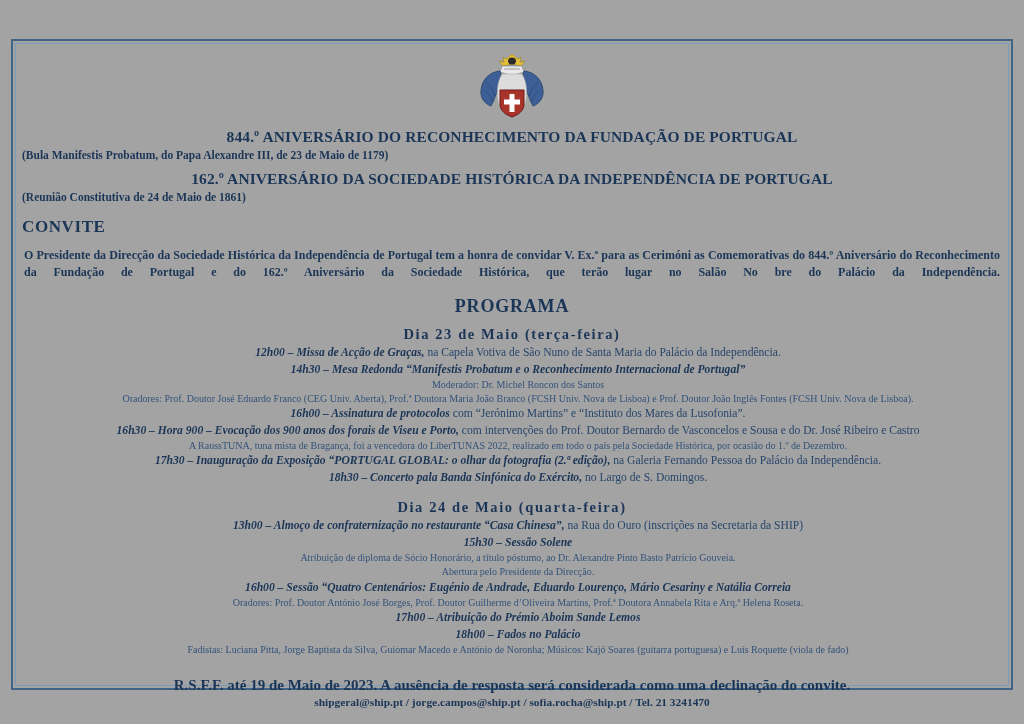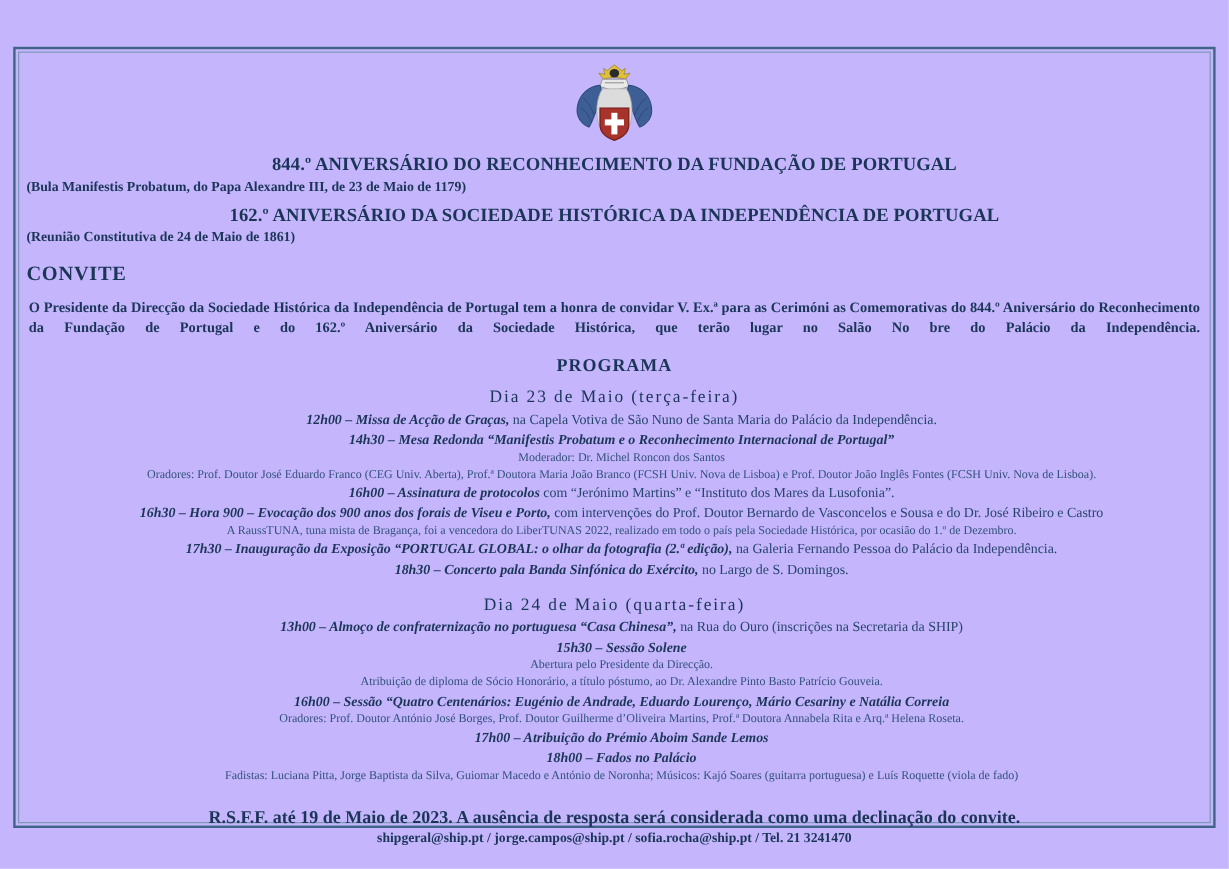--- a/index.html
+++ b/index.html
@@ -15,21 +15,21 @@
     font-family: "Liberation Serif", "DejaVu Serif", serif;
     color: #1f3a5f;
   }
 
   
   .page {
     position: absolute;
     left: 0; top: 0;
     width: 1024px;
     height: 724px;
-    background: #c4b5fd;
+    background: #a3a3a3;
   }
   .frame-outer {
     position: absolute;
     left: 11px;
     top: 39px;
     width: 1002px;
     height: 651px;
     border: 2px solid #3f6488;
     box-sizing: border-box;
   }
@@ -97,31 +97,31 @@
     font-weight: bold;
     color: #1b3557;
     text-align: justify;
     text-align-last: justify;
     line-height: 1.38;
     padding: 0 2px;
   }
 
   .h-programa {
     text-align: center;
-    font-size: 15px;
+    font-size: 18px;
     font-weight: bold;
     letter-spacing: 0.8px;
     color: #1b3557;
     margin-top: 16px;
   }
 
   .day-head {
     text-align: center;
     font-size: 14.5px;
-    font-weight: normal;
+    font-weight: bold;
     letter-spacing: 1.6px;
     color: #1b3557;
     margin-top: 9px;
     margin-bottom: 2px;
   }
   .day-head.second { margin-top: 13px; }
 
   
   .prog {
     padding-left: 12px;
@@ -220,24 +220,24 @@
         <div class="line sub"><span class="plain">Oradores: Prof. Doutor José Eduardo Franco (CEG Univ. Aberta), Prof.ª Doutora Maria João Branco (FCSH Univ. Nova de Lisboa) e Prof. Doutor João Inglês Fontes (FCSH Univ. Nova de Lisboa).</span></div>
         <div class="line"><span class="em">16h00 – Assinatura de protocolos</span><span class="plain"> com “Jerónimo Martins” e “Instituto dos Mares da Lusofonia”.</span></div>
         <div class="line"><span class="em">16h30 – Hora 900 – Evocação dos 900 anos dos forais de Viseu e Porto,</span><span class="plain"> com intervenções do Prof. Doutor Bernardo de Vasconcelos e Sousa e do Dr. José Ribeiro e Castro</span></div>
         <div class="line sub"><span class="plain">A RaussTUNA, tuna mista de Bragança, foi a vencedora do LiberTUNAS 2022, realizado em todo o país pela Sociedade Histórica, por ocasião do 1.º de Dezembro.</span></div>
         <div class="line"><span class="em">17h30 – Inauguração da Exposição “PORTUGAL GLOBAL: o olhar da fotografia (2.ª edição),</span><span class="plain"> na Galeria Fernando Pessoa do Palácio da Independência.</span></div>
         <div class="line"><span class="em">18h30 – Concerto pala Banda Sinfónica do Exército,</span><span class="plain"> no Largo de S. Domingos.</span></div>
       </div>
 
     <div class="day-head second">Dia 24 de Maio (quarta-feira)</div>
     <div class="prog">
-        <div class="line"><span class="em">13h00 – Almoço de confraternização no portuguesa “Casa Chinesa”,</span><span class="plain"> na Rua do Ouro (inscrições na Secretaria da SHIP)</span></div>
+        <div class="line"><span class="em">13h00 – Almoço de confraternização no restaurante “Casa Chinesa”,</span><span class="plain"> na Rua do Ouro (inscrições na Secretaria da SHIP)</span></div>
         <div class="line"><span class="em">15h30 – Sessão Solene</span></div>
+        <div class="line sub"><span class="plain">Atribuição de diploma de Sócio Honorário, a título póstumo, ao Dr. Alexandre Pinto Basto Patrício Gouveia.</span></div>
         <div class="line sub"><span class="plain">Abertura pelo Presidente da Direcção.</span></div>
-        <div class="line sub"><span class="plain">Atribuição de diploma de Sócio Honorário, a título póstumo, ao Dr. Alexandre Pinto Basto Patrício Gouveia.</span></div>
         <div class="line"><span class="em">16h00 – Sessão “Quatro Centenários: Eugénio de Andrade, Eduardo Lourenço, Mário Cesariny e Natália Correia</span></div>
         <div class="line sub"><span class="plain">Oradores: Prof. Doutor António José Borges, Prof. Doutor Guilherme d’Oliveira Martins, Prof.ª Doutora Annabela Rita e Arq.ª Helena Roseta.</span></div>
         <div class="line"><span class="em">17h00 – Atribuição do Prémio Aboim Sande Lemos</span></div>
         <div class="line"><span class="em">18h00 – Fados no Palácio</span></div>
         <div class="line sub"><span class="plain">Fadistas: Luciana Pitta, Jorge Baptista da Silva, Guiomar Macedo e António de Noronha; Músicos: Kajó Soares (guitarra portuguesa) e Luís Roquette (viola de fado)</span></div>
       </div>
 
     <div class="footer">
       <div class="rsvp">R.S.F.F. até 19 de Maio de 2023. A ausência de resposta será considerada como uma declinação do convite.</div>
       <div class="mails">shipgeral@ship.pt / jorge.campos@ship.pt / sofia.rocha@ship.pt / Tel. 21 3241470</div>

